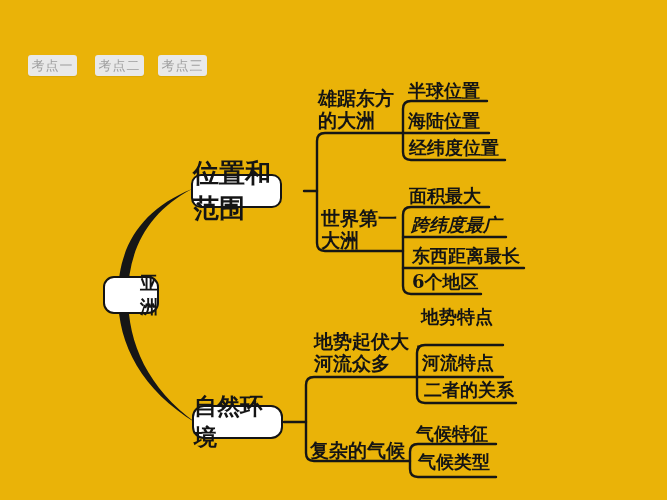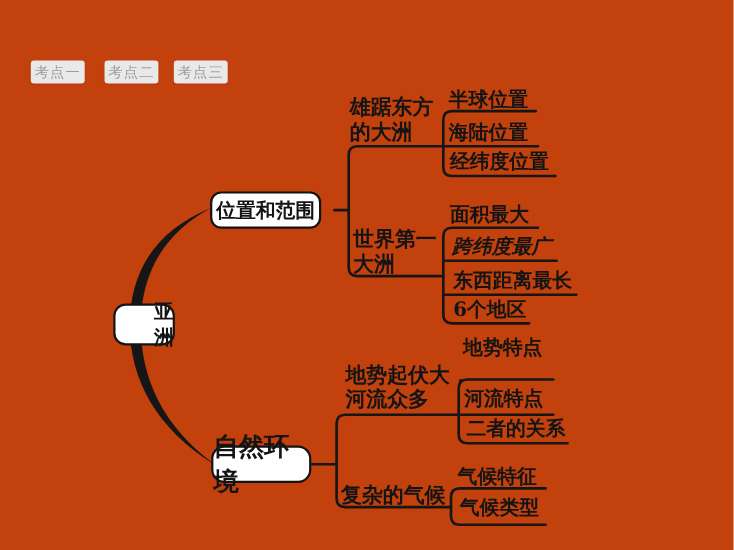--- a/index.html
+++ b/index.html
@@ -1,19 +1,19 @@
 <!DOCTYPE html>
 <html><head>
 <meta charset="utf-8">
 <style>
   html,body{margin:0;padding:0;background:#fff;}
   #screen{
     position:relative;
     width:667px;height:500px;
-    background:#c2410c;
+    background:#eab308;
     overflow:hidden;
     font-family:"DejaVu Serif","Liberation Serif",serif;
     color:#141414;
   }
   
   .tab{
     position:absolute;
     top:55px;height:21px;width:49px;
     background:#e9e9e9;
     border-radius:3px;
@@ -35,21 +35,21 @@
   
   .node-box{
     position:absolute;z-index:2;
     background:#ffffff;
     border:2.5px solid #141414;
     box-sizing:border-box;
     display:flex;align-items:center;justify-content:center;
     font-weight:700;
   }
   #node-root{left:103px;top:276px;width:56px;height:38px;border-radius:11px;font-size:18px;padding-left:36px;}
-  #node-branch1{left:191px;top:174px;width:101px;height:34px;border-radius:10px;font-size:18px;}
+  #node-branch1{left:191px;top:174px;width:91px;height:34px;border-radius:10px;font-size:26px;}
   #node-branch2{left:192px;top:405px;width:91px;height:34px;border-radius:12px;font-size:23px;}
 
   
   .topic{
     position:absolute;z-index:2;
     font-weight:700;font-size:19px;line-height:22px;
     white-space:nowrap;
   }
   .leaf{
     position:absolute;z-index:2;

